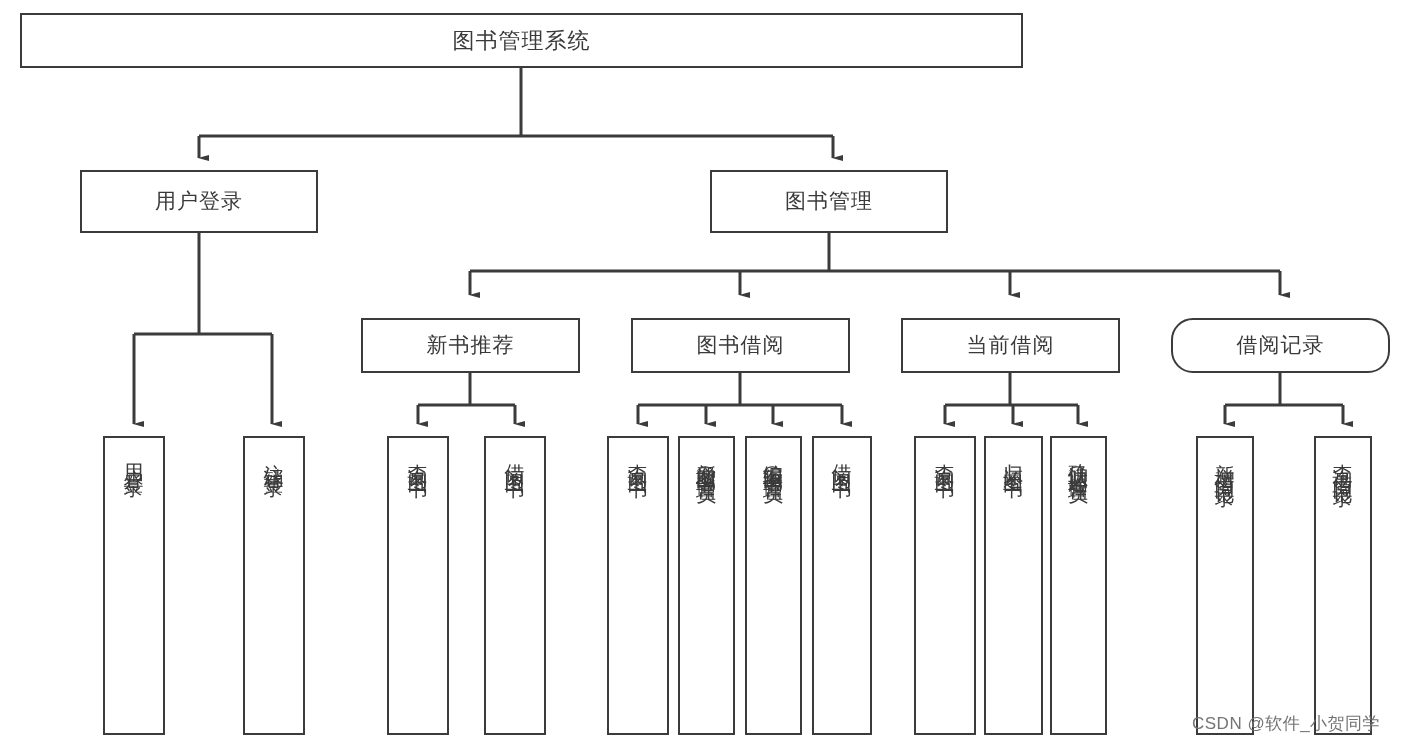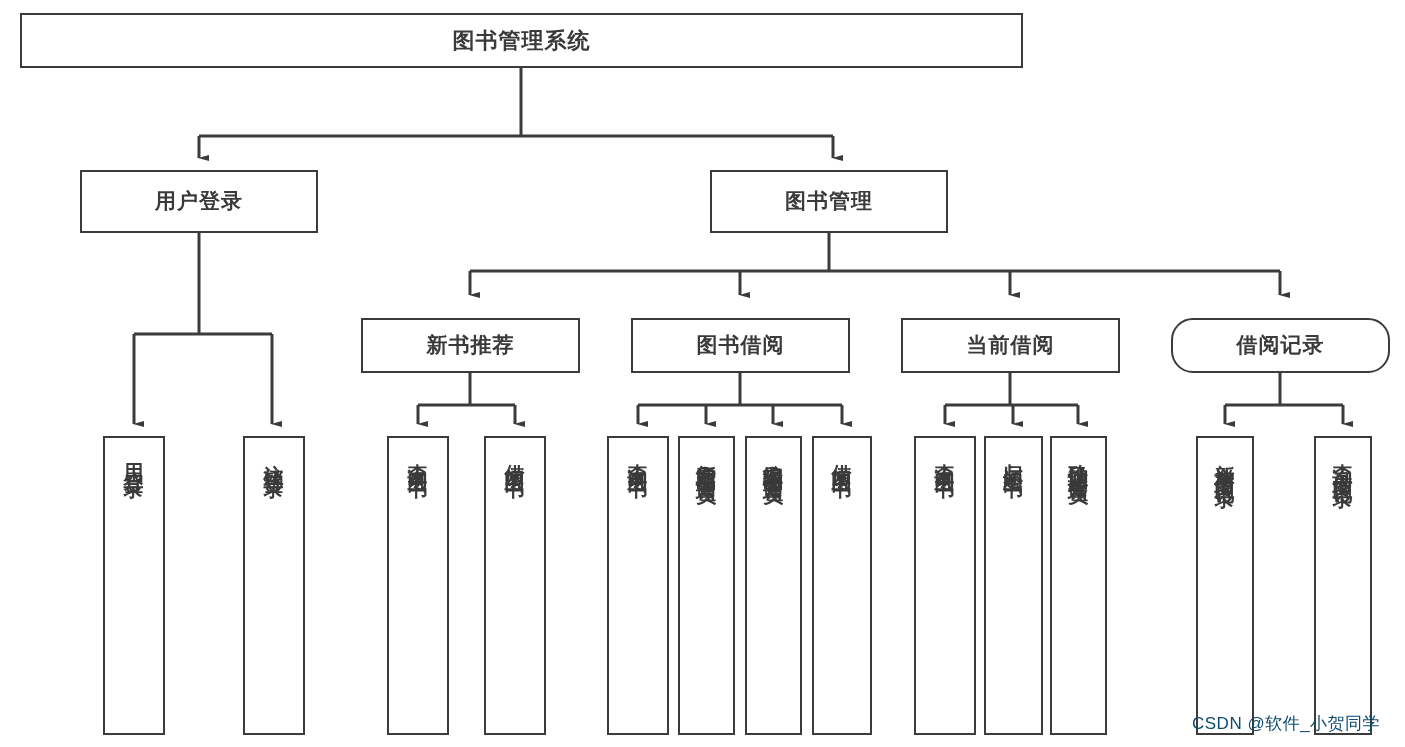--- a/index.html
+++ b/index.html
@@ -8,21 +8,20 @@
   svg#wires{position:absolute;left:0;top:0;width:1405px;height:747px;}
   .node{
     position:absolute;
     box-sizing:border-box;
     background:#ffffff;
     border:2px solid #3b3b3b;
     display:flex;
     align-items:center;
     justify-content:center;
     color:#3a3a3a;
-    font-weight:bold;
   }
   .node .lbl{
     font-size:21px;
     line-height:1.15;
     letter-spacing:1px;
     white-space:nowrap;
     color:#3a3a3a;
   }
   .node.root .lbl{font-size:22px;}
   .leaf{
@@ -37,21 +36,21 @@
     letter-spacing:5px;
     line-height:1;
     white-space:nowrap;
   }
   .leaf.tall .lbl{letter-spacing:3px;}
   #watermark{
     position:absolute;
     left:1192px;
     top:712px;
     font-size:17px;
-    color:#0c4a6e;
+    color:#737373;
     white-space:nowrap;
     letter-spacing:0.5px;
   }
 </style>
 </head>
 <body>
 
 <div id="canvas">
 
   <svg id="wires" viewBox="0 0 1405 747">

